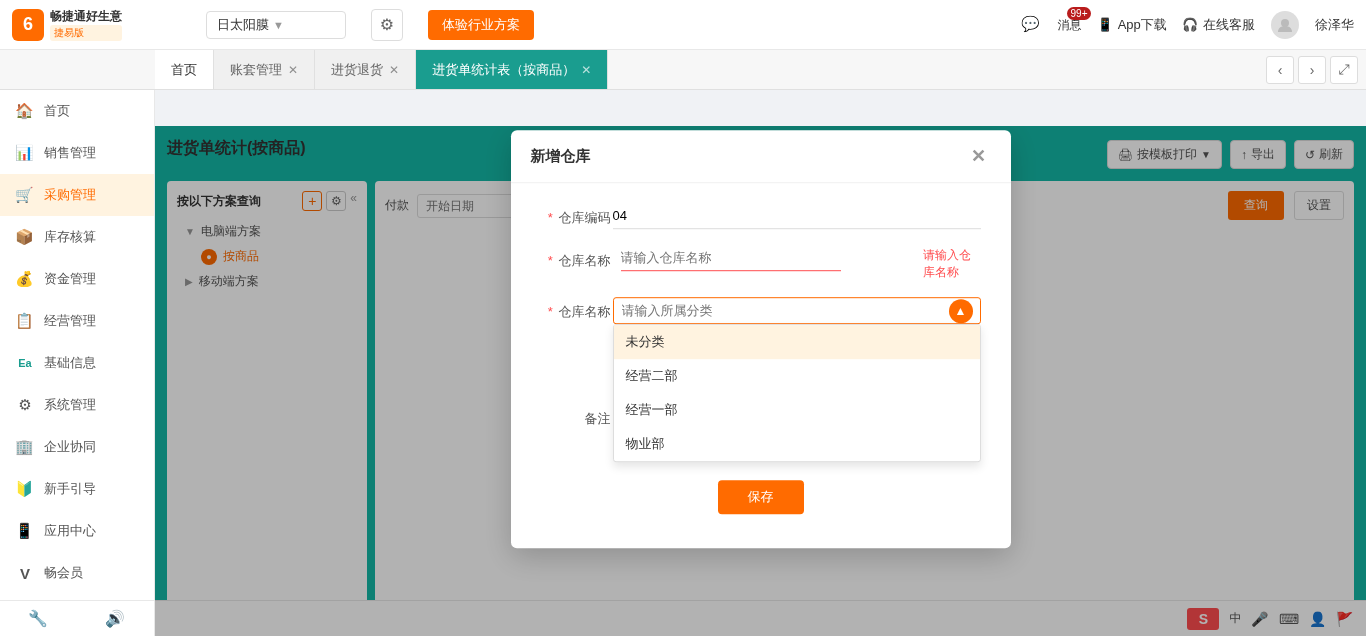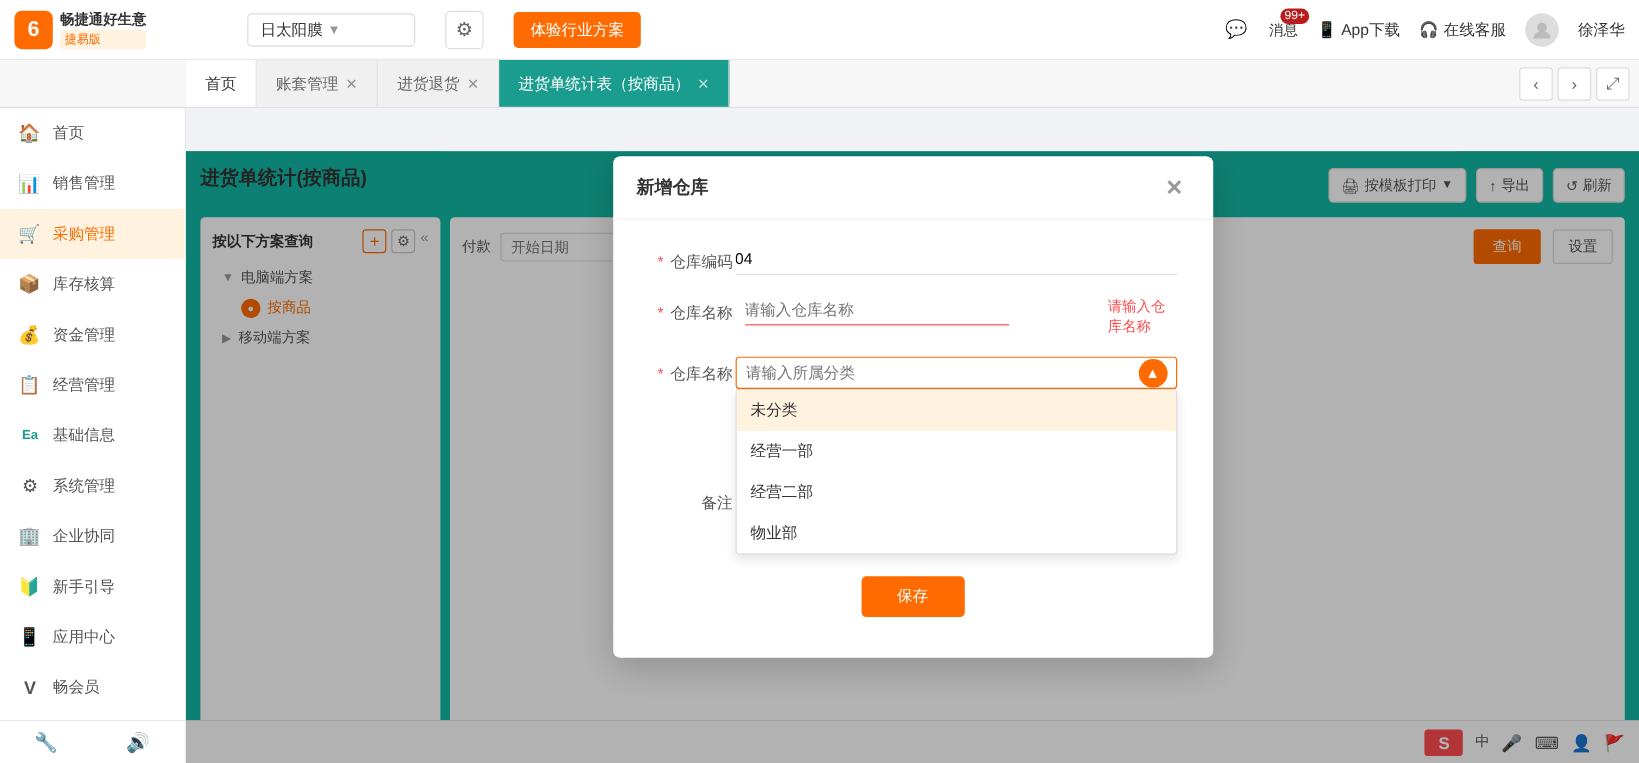--- a/index.html
+++ b/index.html
@@ -485,22 +485,22 @@
           <span class="form-label">
             <span class="required">*</span>
             <span>仓库名称</span>
           </span>
           <div class="category-input-wrap">
             <input type="text" class="category-input" placeholder="请输入所属分类" style="">
             <div class="category-arrow">▲</div>
             
             <div class="dropdown-list">
               <div class="dropdown-item selected">未分类</div>
+              <div class="dropdown-item">经营二部</div>
               <div class="dropdown-item">经营一部</div>
-              <div class="dropdown-item">经营二部</div>
               <div class="dropdown-item">物业部</div>
             </div>
           </div>
         </div>
 
         <div class="form-row" style="margin-top:80px;">
           <span class="form-label">备注</span>
           <textarea class="memo-input" style=""></textarea>
         </div>
       </div>

